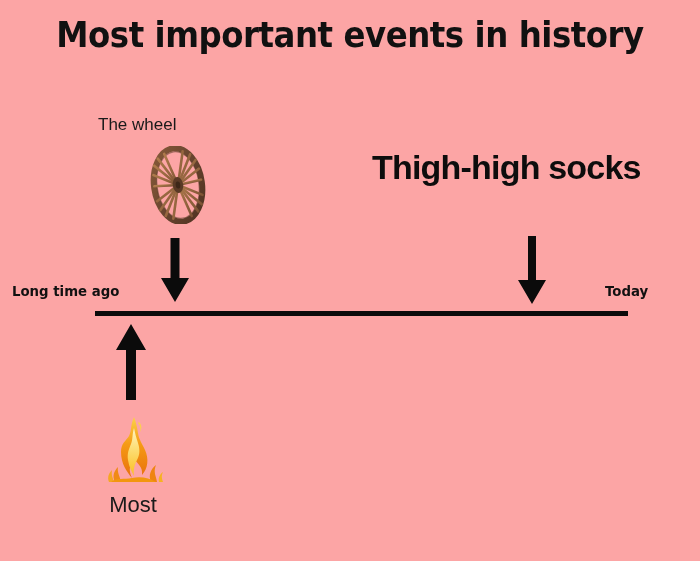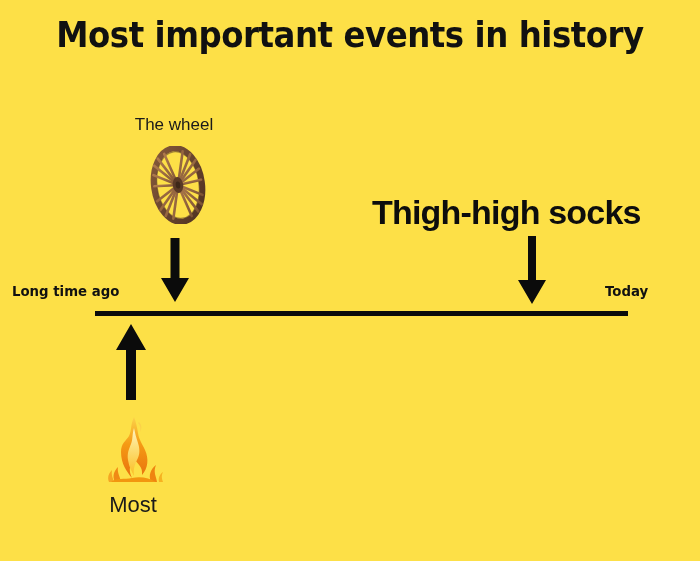--- a/index.html
+++ b/index.html
@@ -4,21 +4,21 @@
 <style>
   html, body {
     margin: 0;
     padding: 0;
     background: #ffffff;
   }
   #canvas {
     position: relative;
     width: 700px;
     height: 561px;
-    background: #fde047;
+    background: #fca5a5;
     overflow: hidden;
     font-family: "Liberation Sans", sans-serif;
     color: #111111;
   }
 
   
   #title {
     position: absolute;
     left: 0;
     top: 14px;
@@ -67,21 +67,21 @@
     transform: scaleX(0.95);
     transform-origin: 0 50%;
   }
 
   
   #label-wheel {
     position: absolute;
     left: 98px;
     top: 115px;
     width: 152px;
-    text-align: center;
+    text-align: left;
     font-family: "Liberation Sans", sans-serif;
     font-size: 17px;
     color: #1a1a1a;
     white-space: nowrap;
   }
   #wheel-image {
     position: absolute;
     left: 148px;
     top: 146px;
     width: 60px;
@@ -99,21 +99,20 @@
   #label-socks {
     position: absolute;
     left: 372px;
     top: 148px;
     font-family: "Liberation Sans", sans-serif;
     font-weight: bold;
     font-size: 34px;
     letter-spacing: -0.8px;
     color: #0d0d0d;
     white-space: nowrap;
-    margin-top: 45px;
   }
   #arrow-socks {
     position: absolute;
     left: 514px;
     top: 236px;
     width: 36px;
     height: 72px;
   }
 
   

